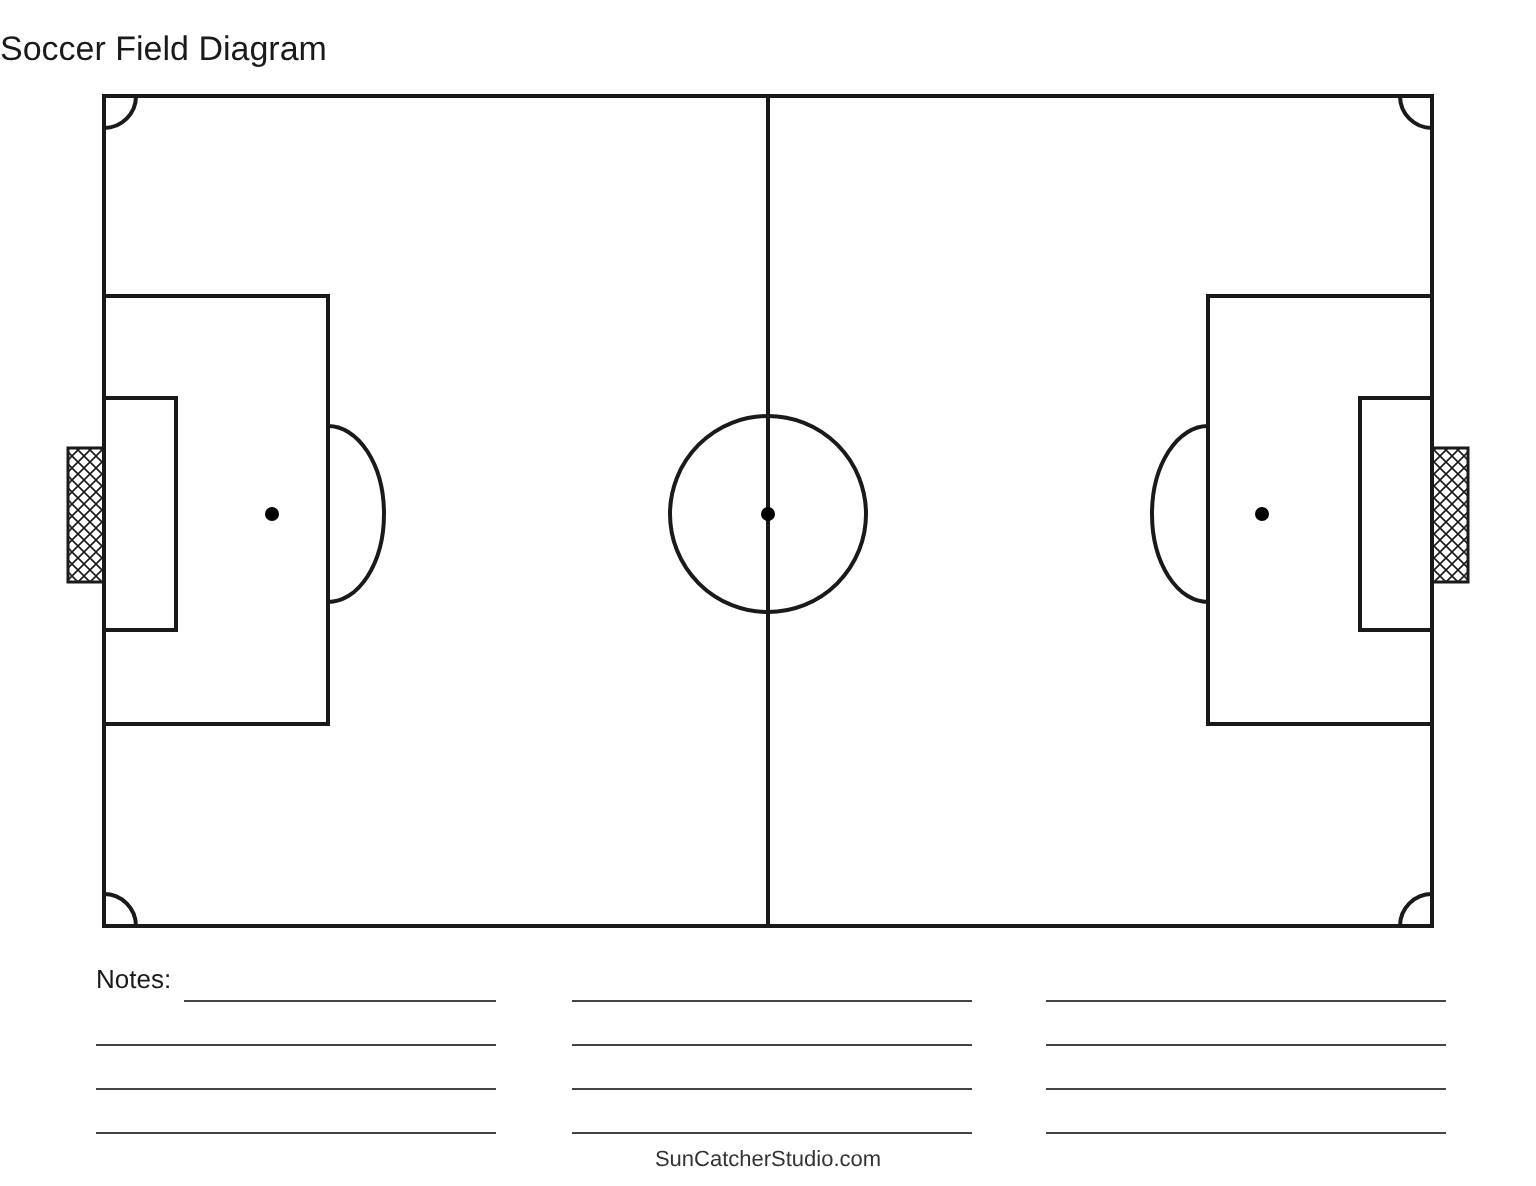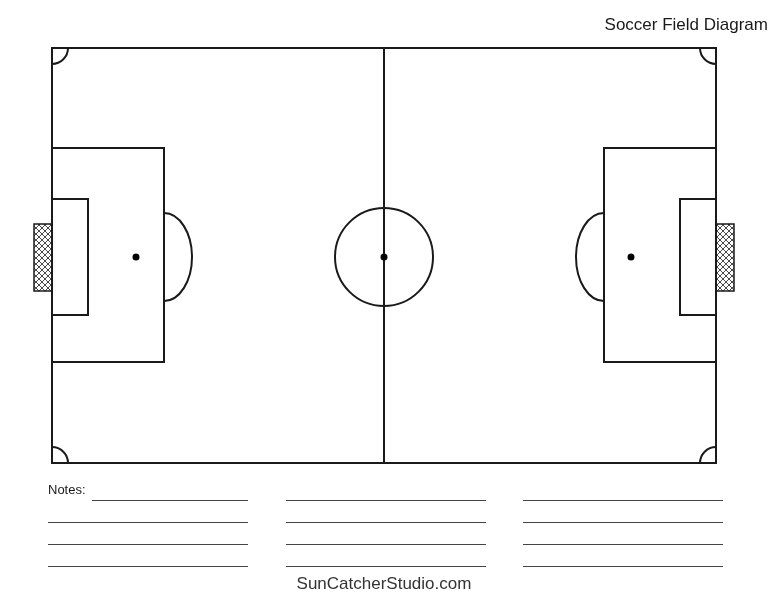--- a/index.html
+++ b/index.html
@@ -1,21 +1,21 @@
 <!DOCTYPE html>
 <html><head>
 <meta charset="utf-8">
 <style>
   html, body { margin:0; padding:0; background:#ffffff; }
   body { width:768px; height:593px; position:relative; overflow:hidden; font-family:"Liberation Sans", sans-serif; color:#1a1a1a; }
-  .title { position:absolute; left:0; top:15px; width:768px; text-align:right; font-size:17px; }
+  .title { position:absolute; left:0; top:15px; width:768px; text-align:left; font-size:17px; }
   svg.field { position:absolute; left:0; top:0; }
   .notes-label { position:absolute; left:48px; top:482px; font-size:13px; }
   .note-line { position:absolute; height:0; border-top:1.5px solid #444; }
-  .footer { position:absolute; left:0; top:574px; width:768px; text-align:center; font-size:17px; color:#333; }
+  .footer { position:absolute; left:0; top:574px; width:768px; text-align:center; font-size:11px; color:#333; }
 </style>
 </head>
 <body>
 
 <div class="title">Soccer Field Diagram</div>
 
 <svg class="field" width="768" height="593" viewBox="0 0 768 593">
   <defs>
     <pattern id="net" width="6" height="6" patternUnits="userSpaceOnUse">
       <path d="M0,0 L6,6 M6,0 L0,6" stroke="#1a1a1a" stroke-width="0.8"></path>

